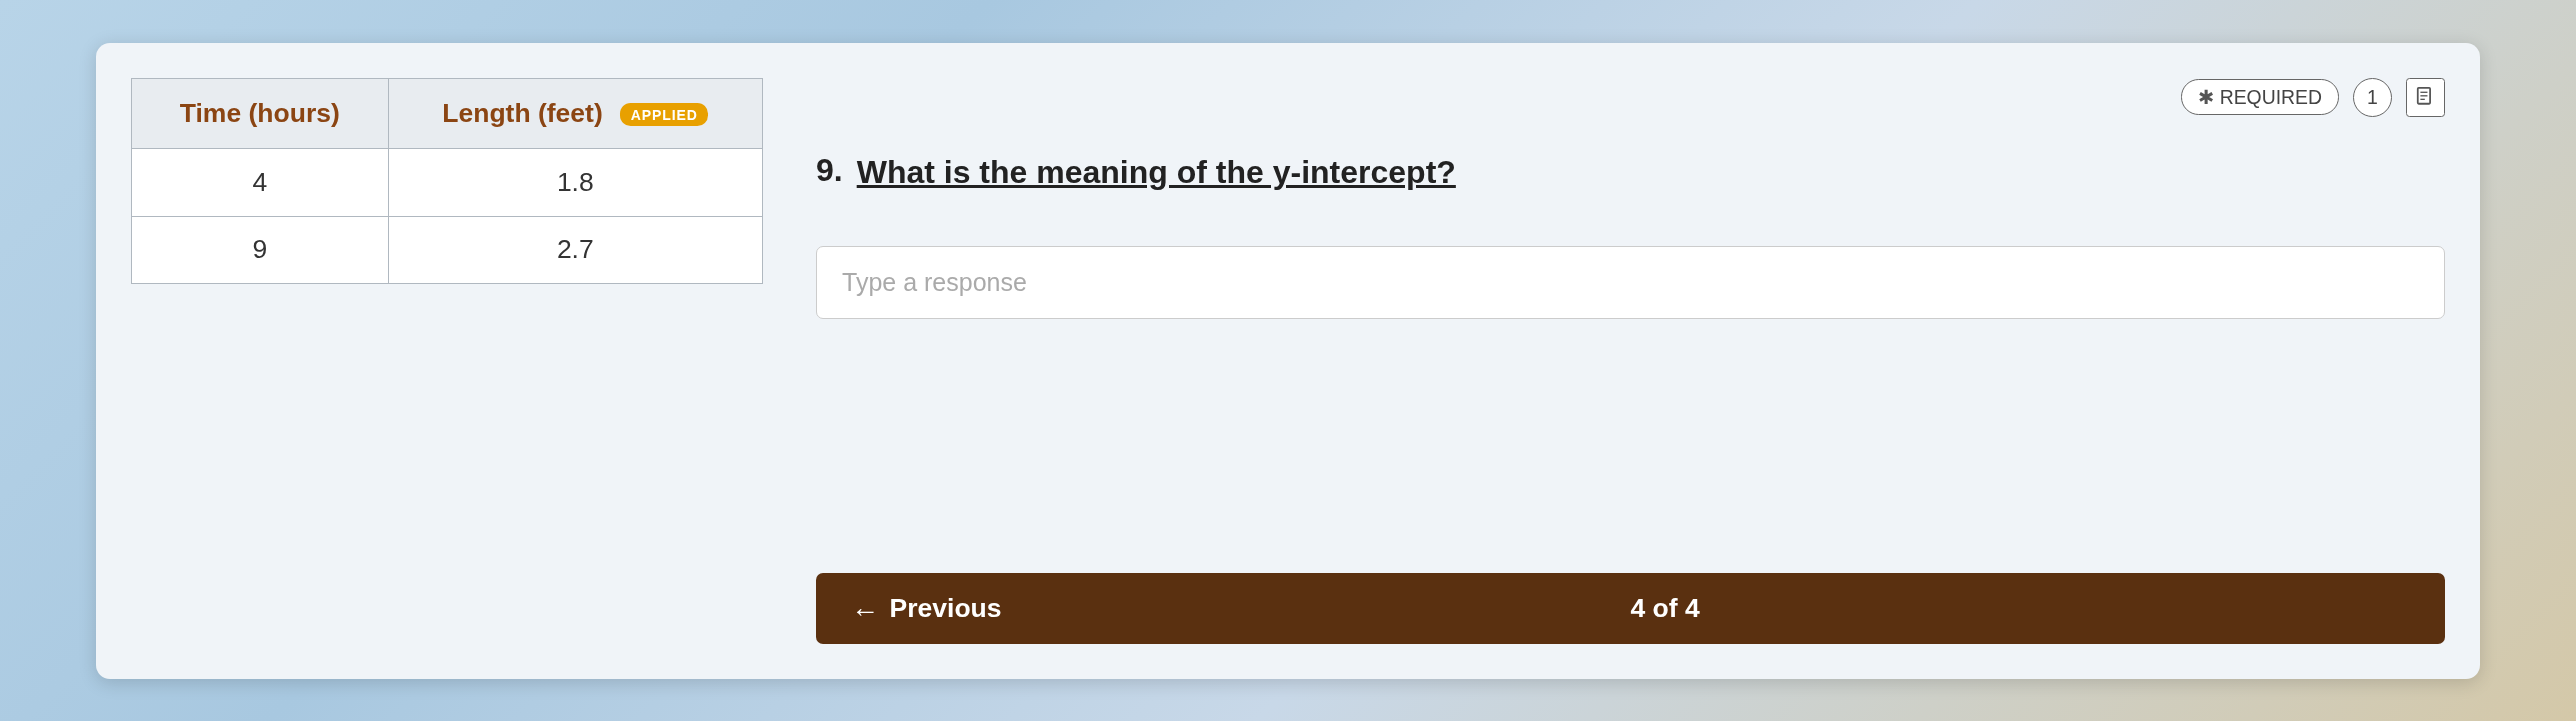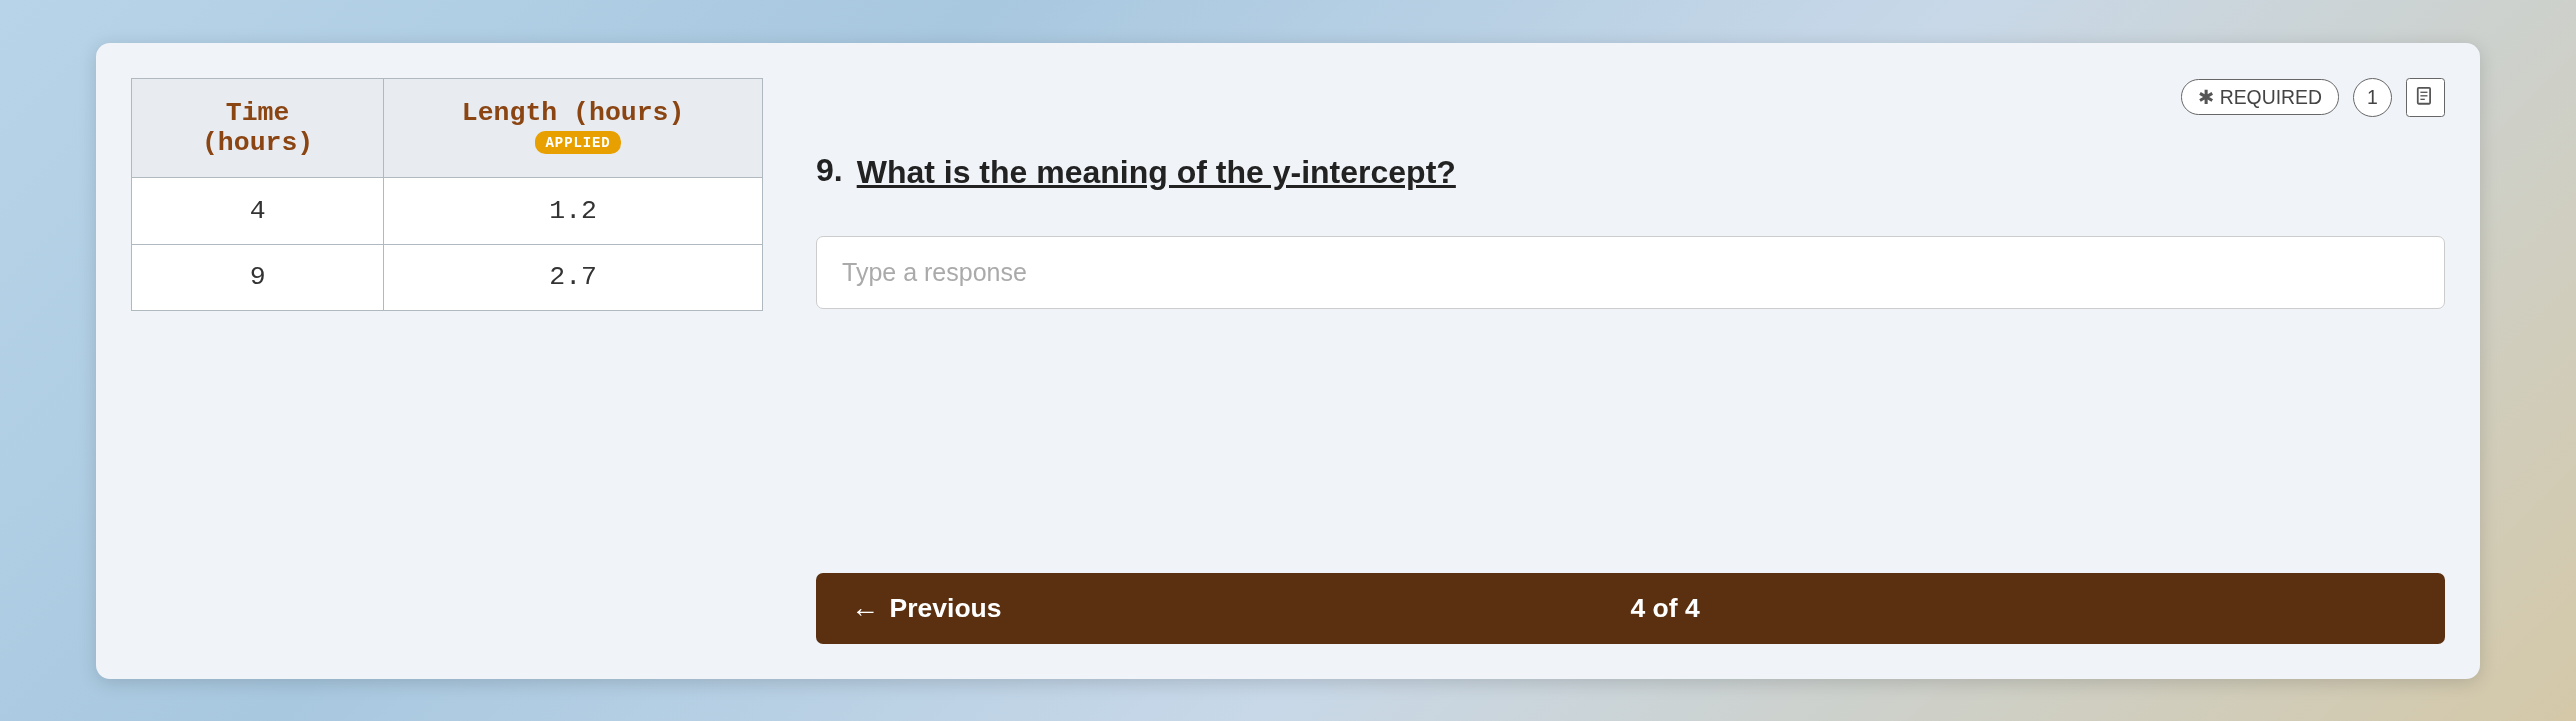--- a/index.html
+++ b/index.html
@@ -28,21 +28,20 @@
       flex-direction: row;
       padding: 35px;
       gap: 53px;
       box-shadow: 0 3.5px 17.7px rgba(0,0,0,0.15);
     }
 
     
     .table-section {
       flex: 0 0 auto;
       width: 632px;
-      font-family: Liberation Mono, monospace;
     }
 
     .data-table {
       border-collapse: collapse;
       width: 100%;
       background: white;
       border: 1.8px solid #b0b8c0;
     }
 
     .data-table th {
@@ -159,21 +158,21 @@
 
     .response-input {
       width: 100%;
       border: 1.8px solid #ccc;
       border-radius: 7px;
       padding: 21px 25px;
       font-size: 25px;
       color: #888;
       background: white;
       outline: none;
-      margin-top: 16px;
+      margin-top: 26px;
     }
 
     .response-input::placeholder {
       color: #aaa;
     }
 
     
     .bottom-nav {
       position: absolute;
       bottom: 0;
@@ -218,29 +217,29 @@
 <div class="main-container">
 
   <div class="table-section">
     <table class="data-table">
       <thead>
         <tr>
           <th>
             <span>Time (hours)</span>
           </th>
           <th>
-            <span>Length (hours)</span>
+            <span>Length (feet)</span>
             <span class="badge-applied">APPLIED</span>
           </th>
         </tr>
       </thead>
       <tbody>
         <tr>
           <td>4</td>
-          <td>1.2</td>
+          <td>1.8</td>
         </tr>
         <tr>
           <td>9</td>
           <td>2.7</td>
         </tr>
       </tbody>
     </table>
   </div>
 
   <div class="question-section">

